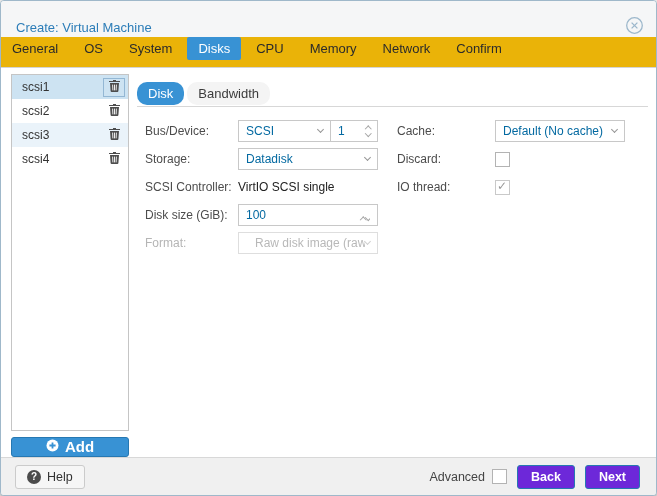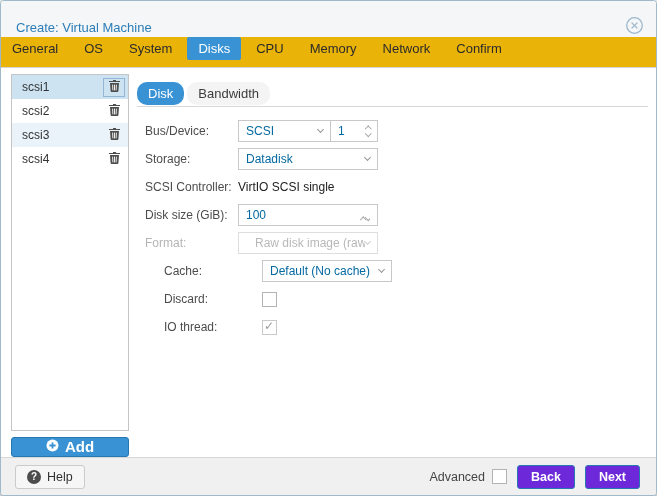--- a/index.html
+++ b/index.html
@@ -82,21 +82,21 @@
   .main { flex: 1; margin-left: 8px; padding-top: 8px; }
   .inner-tabs { display: flex; }
   .itab {
     height: 23px; display: inline-flex; align-items: center;
     padding: 0 11px; margin-right: 3px;
     font-size: 13px; color: #3c3c3c; background: #f4f4f4;
     border-radius: 10px; cursor: pointer;
   }
   .itab.is-on { background: #3892d4; color: #fff; }
   .sep { border-bottom: 1px solid #d7d7d7; margin-top: 1px; }
-  .form { display: flex; padding-left: 8px; margin-top: 13px; flex-direction: column; }
+  .form { display: flex; padding-left: 8px; margin-top: 13px; }
   .frow { display: flex; align-items: center; height: 22px; margin-bottom: 6px; }
   .col-left { width: 233px; flex: none; }
   .col-right { width: 228px; flex: none; margin-left: 19px; }
   .flabel { flex: none; font-size: 12px; color: #4c4c4c; }
   .col-left  .flabel { width: 93px; }
   .col-right .flabel { width: 98px; }
   .flabel.dim { color: #b5b5b5; }
   .fval { font-size: 12px; color: #222; }
   .combo, .numfield {
     height: 22px; border: 1px solid #c8c8c8; background: #fff;

